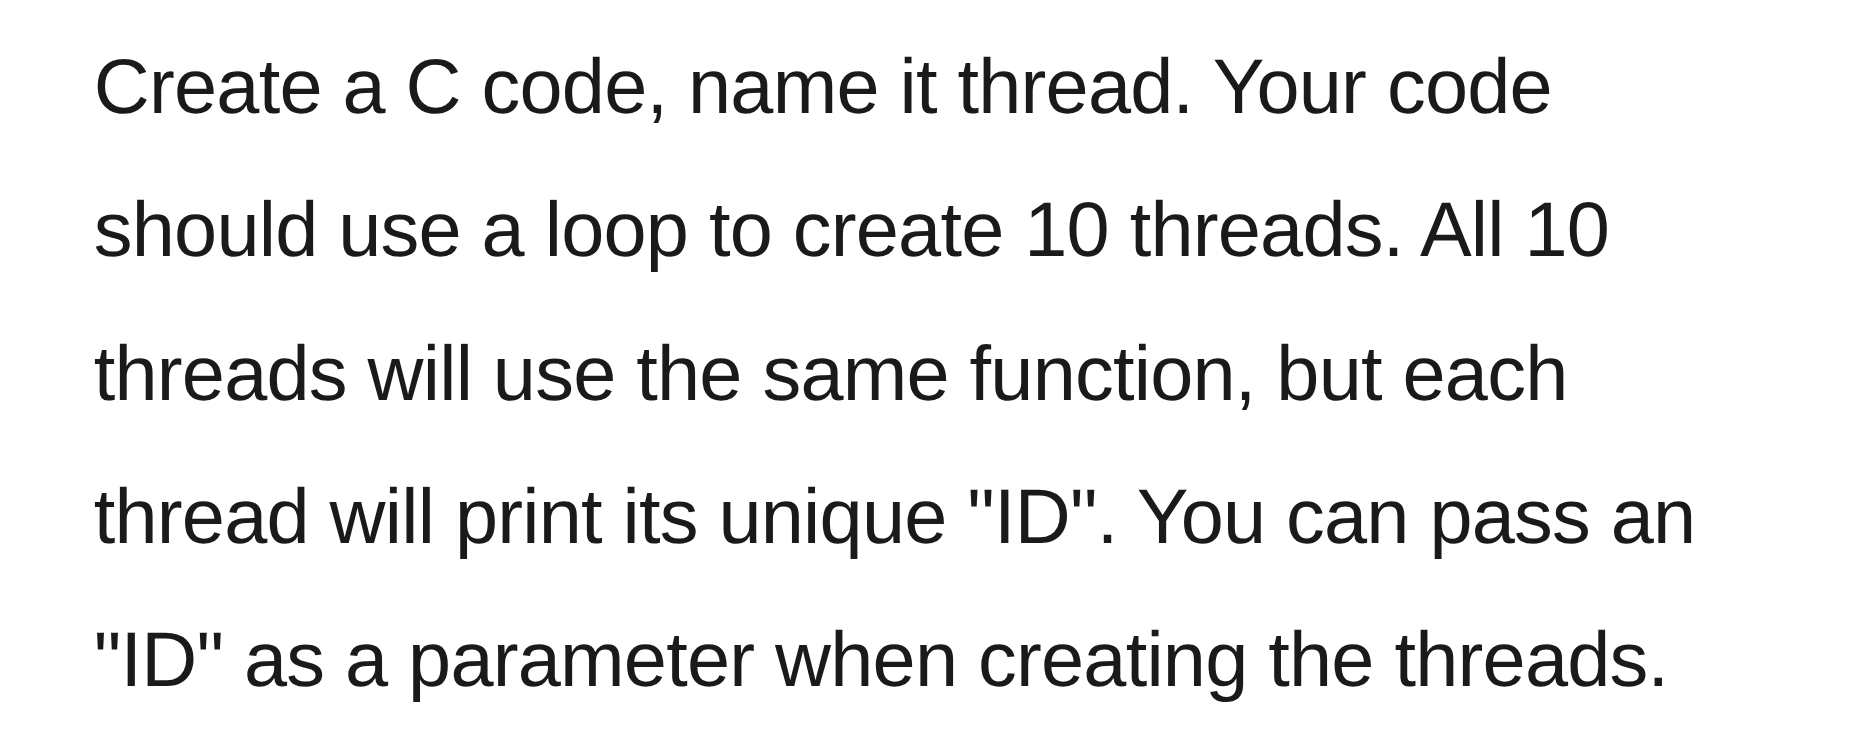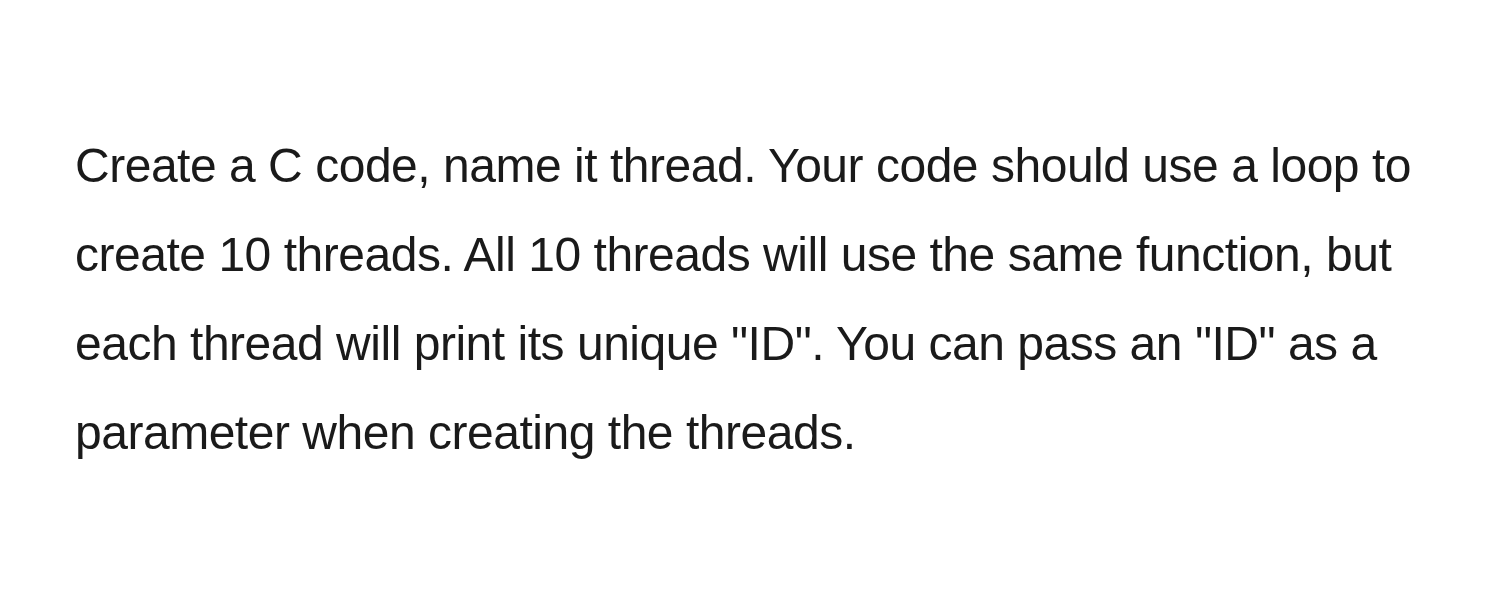--- a/index.html
+++ b/index.html
@@ -10,21 +10,21 @@
     body {
       width: 1500px;
       height: 600px;
       background: #ffffff;
       font-family: -apple-system, BlinkMacSystemFont, "Segoe UI", Helvetica, Arial, sans-serif;
       display: flex;
       align-items: center;
       padding: 0 75px;
     }
     .content {
-      font-size: 48px;
+      font-size: 62px;
       line-height: 1.85;
       color: #1a1a1a;
       font-weight: 400;
       letter-spacing: -0.01em;
     }
   </style>
 </head>
 <body>
 
 <p class="content">Create a C code, name it thread. Your code should use a loop to create 10 threads. All 10 threads will use the same function, but each thread will print its unique "ID". You can pass an "ID" as a parameter when creating the threads.</p>

